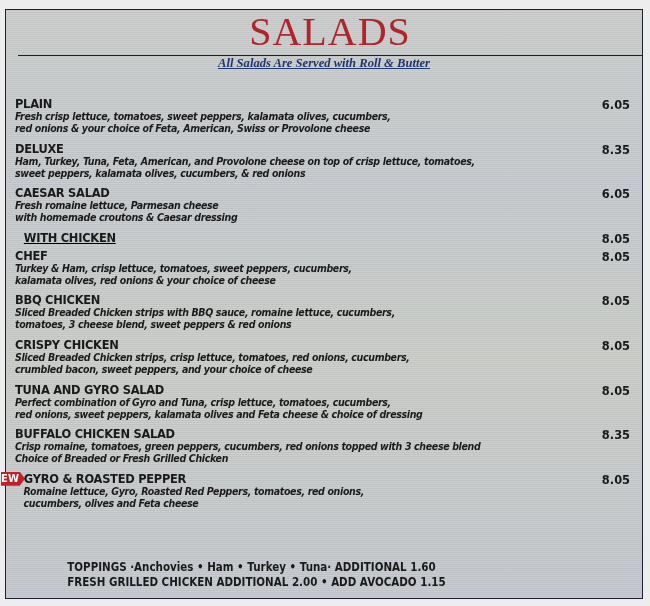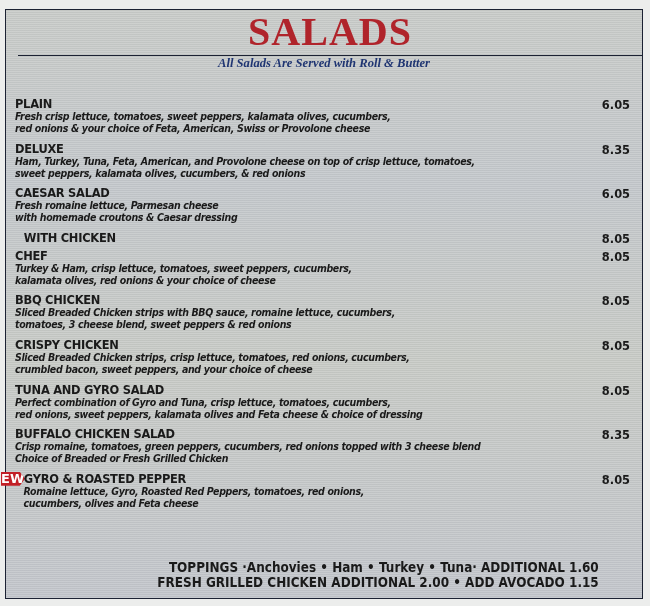--- a/index.html
+++ b/index.html
@@ -11,41 +11,40 @@
     position:absolute; left:5px; top:9px; width:638px; height:590px;
     border:1.5px solid #1c2233;
     box-sizing:border-box;
     background:
       repeating-linear-gradient(0deg, rgba(255,255,255,0.10) 0px, rgba(255,255,255,0.10) 1px, rgba(0,0,0,0.03) 1px, rgba(0,0,0,0.03) 2px),
       linear-gradient(180deg, #c9ccc9 0%, #c4c8cc 30%, #c8cbc6 60%, #c3c6cc 100%);
   }
   .header {
     position:absolute; left:12px; top:0; right:0; height:45px;
     border-bottom:1.5px solid #1c2233;
-    font-weight:bold;
   }
   .title {
     position:absolute; left:0; right:0; top:2px;
     text-align:center;
     font-family:"Liberation Serif", serif;
     font-size:40px; line-height:40px;
     color:#b0242b; letter-spacing:1px;
   }
   .subhead {
     position:absolute; left:0; right:0; top:47px;
     text-align:center;
     font-family:"Liberation Serif", serif;
     font-style:italic; font-weight:bold;
     color:#1f3572;
     font-size:12.6px; line-height:13px;
   }
-  .subhead div { white-space:nowrap; }
+  .subhead div { white-space:nowrap;text-decoration:underline; }
   .items { position:absolute; left:9px; right:12px; top:86px; }
   .item { position:relative; height:44.6px; }
-  .item.short { height:18px; }
+  .item.short { height:18px;text-decoration:underline; }
   .item-title {
     font-family:"DejaVu Sans", sans-serif;
     font-weight:bold; font-size:13px; line-height:15px;
     color:#1a1a1a; letter-spacing:-0.3px;
     transform:scaleX(0.88); transform-origin:left;
     white-space:nowrap;
   }
   .item-desc {
     font-family:"DejaVu Sans", sans-serif;
     font-weight:bold; font-style:italic;
@@ -61,29 +60,29 @@
     font-weight:bold; font-size:13px; line-height:15px;
     color:#1a1a1a;
     transform:scaleX(0.88); transform-origin:right;
   }
   .indent { padding-left:10px; }
   .new-badge {
     position:absolute; left:-14px; top:1px;
     height:14px; width:24px;
     background:#c21f26; color:#fff;
     font-family:"DejaVu Sans", sans-serif; font-weight:bold;
-    font-size:13px; line-height:14px; text-align:center; padding-right:6px;
+    font-size:10px; line-height:14px; text-align:center; padding-right:6px;
     box-sizing:border-box;
     clip-path:polygon(0 0, 78% 0, 100% 50%, 78% 100%, 0 100%);
   }
   .footer {
     position:absolute; left:18px; right:0; top:550px;
-    text-align:right;
+    text-align:left;
     font-family:"DejaVu Sans", sans-serif;
-    font-weight:bold; font-size:14px; line-height:14.5px;
+    font-weight:bold; font-size:12px; line-height:14.5px;
     color:#1a1a1a;
   }
   .footer div { display:block; transform:scaleX(0.86); white-space:nowrap; }
 </style>
 </head>
 <body>
 
 <div class="sheet">
   <div class="header">
     <div class="title">SALADS</div>

